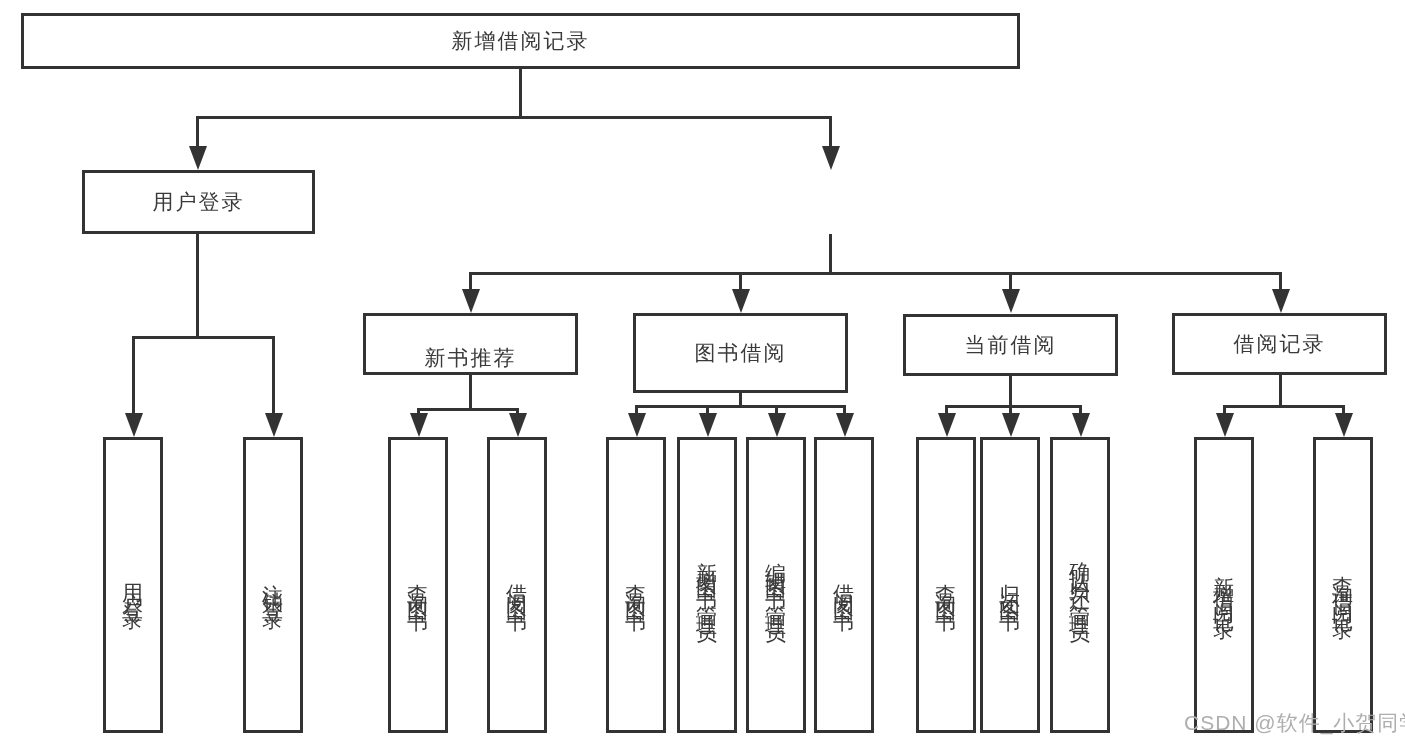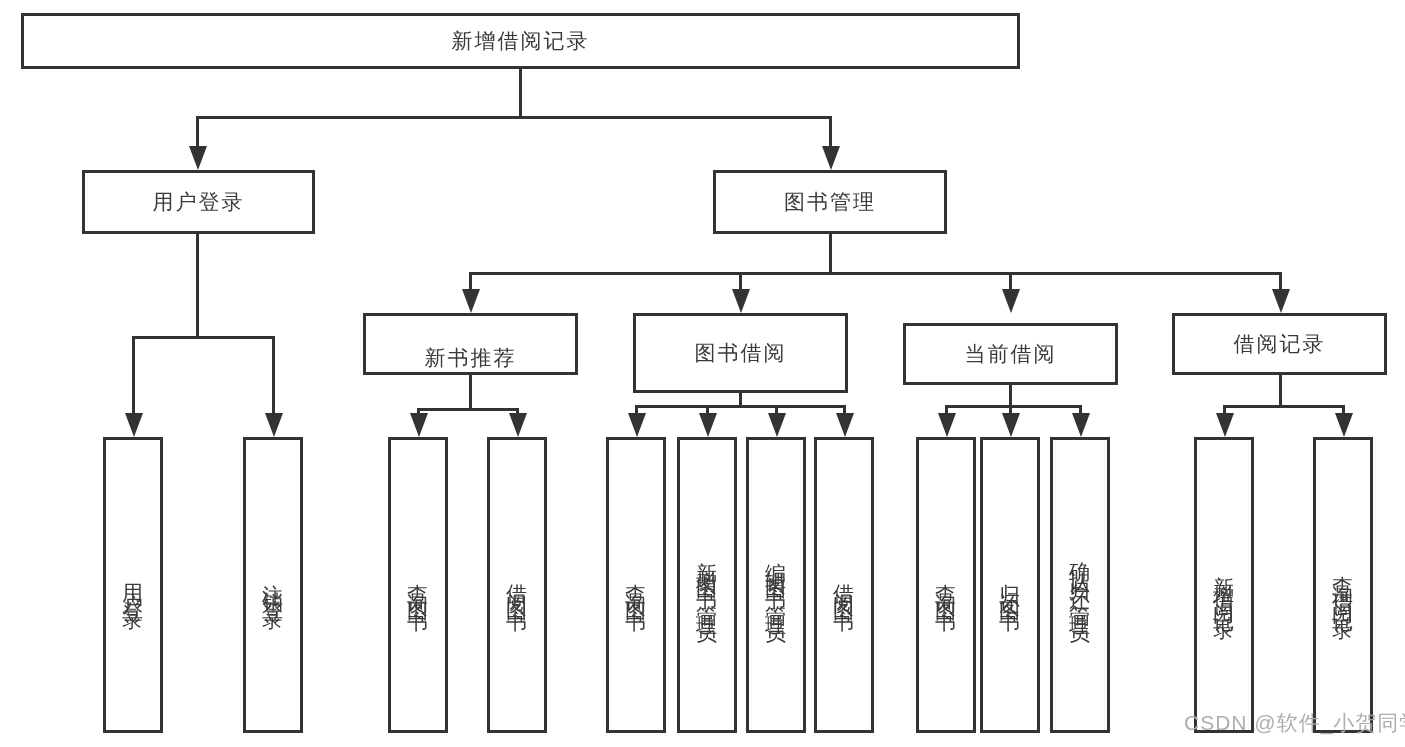--- a/index.html
+++ b/index.html
@@ -81,43 +81,40 @@
   </div>
 
   <div class="vline" style="left:519px;top:69px;height:47px;"></div>
   <div class="hline" style="left:196px;top:116px;width:636px;"></div>
   <div class="arrow" style="left:196px;top:116px;height:30px;"></div>
   <div class="arrow" style="left:829px;top:116px;height:30px;"></div>
 
   <div class="box" style="left:82px;top:170px;width:233px;height:64px;">
     <span>用户登录</span>
   </div>
-  <div class="box" style="left:713px;top:170px;width:234px;height:64px;">
-    <span>图书管理</span>
-  </div>
 
   <div class="vline" style="left:196px;top:234px;height:105px;"></div>
   <div class="hline" style="left:132px;top:336px;width:143px;"></div>
   <div class="arrow" style="left:132px;top:336px;height:77px;"></div>
   <div class="arrow" style="left:272px;top:336px;height:77px;"></div>
 
   <div class="vline" style="left:829px;top:234px;height:41px;"></div>
   <div class="hline" style="left:469px;top:272px;width:813px;"></div>
   <div class="arrow" style="left:469px;top:272px;height:17px;"></div>
   <div class="arrow" style="left:739px;top:272px;height:17px;"></div>
   <div class="arrow" style="left:1009px;top:272px;height:17px;"></div>
   <div class="arrow" style="left:1279px;top:272px;height:17px;"></div>
 
   <div class="box" style="left:363px;top:313px;width:215px;height:62px;align-items:flex-end;">
     <span>新书推荐</span>
   </div>
   <div class="box" style="left:633px;top:313px;width:215px;height:80px;">
     <span>图书借阅</span>
   </div>
-  <div class="box" style="left:903px;top:323px;width:215px;height:62px;">
+  <div class="box" style="left:903px;top:314px;width:215px;height:62px;">
     <span>当前借阅</span>
   </div>
   <div class="box" style="left:1172px;top:313px;width:215px;height:62px;">
     <span>借阅记录</span>
   </div>
 
   <div class="vline" style="left:469px;top:375px;height:36px;"></div>
   <div class="hline" style="left:417px;top:408px;width:102px;"></div>
   <div class="arrow" style="left:417px;top:408px;height:5px;"></div>
   <div class="arrow" style="left:516px;top:408px;height:5px;"></div>

